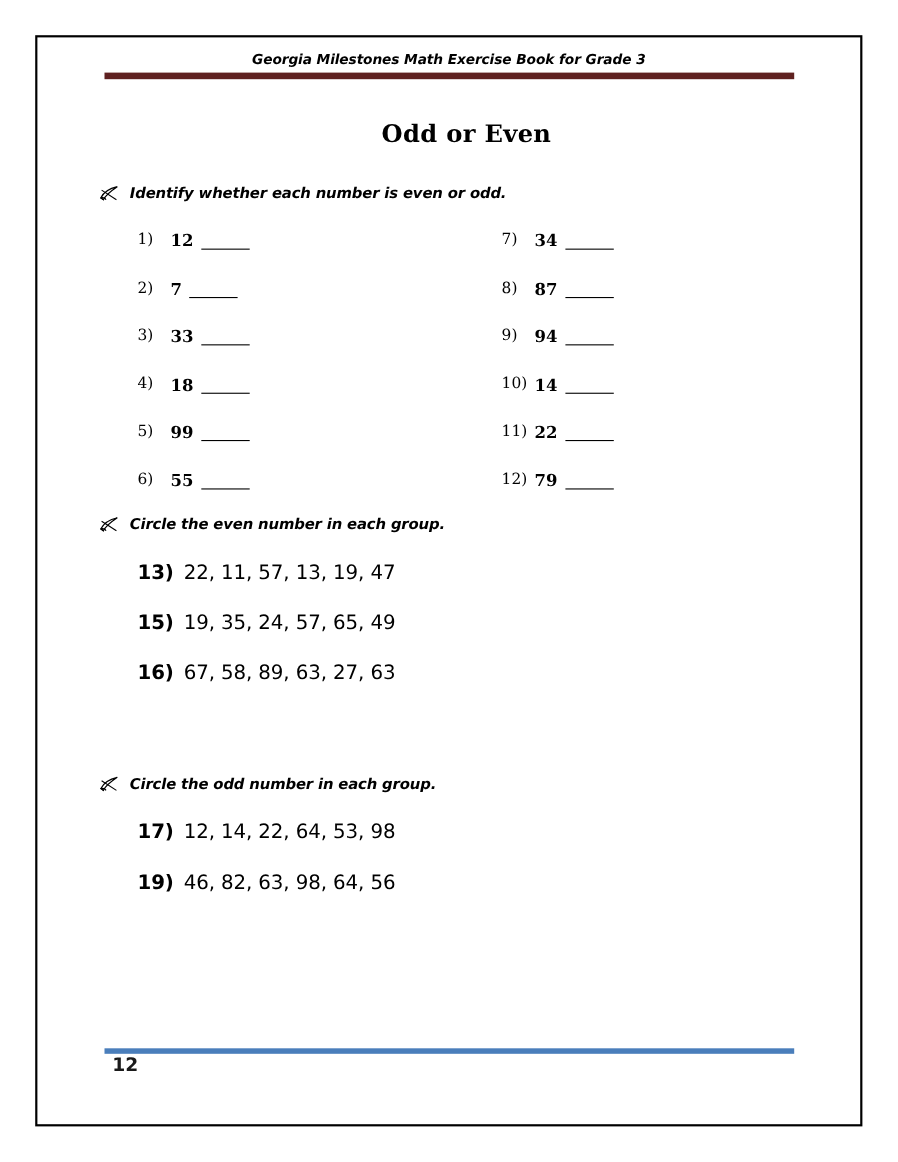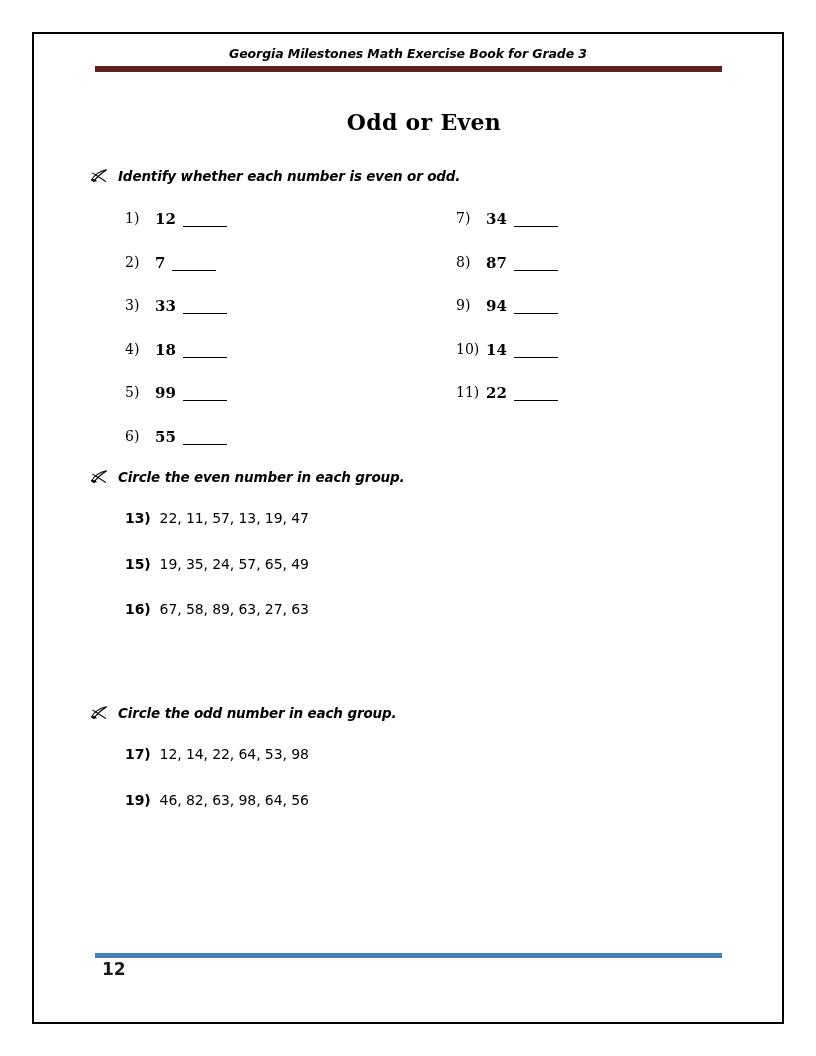--- a/index.html
+++ b/index.html
@@ -132,21 +132,21 @@
   
   .group-list {
     position: absolute;
     left: 93px;
   }
   .group-item {
     height: 45.5px;
     display: flex;
     align-items: flex-start;
     font-family: "DejaVu Sans", sans-serif;
-    font-size: 14px;
+    font-size: 18px;
     white-space: nowrap;
     letter-spacing: -0.1px;
     justify-content: center;
   }
   .group-num {
     font-weight: bold;
     margin-right: 9px;
   }
   .group-values { font-weight: normal; }
 
@@ -250,20 +250,25 @@
     <div class="blank-item">
       <span class="blank-num">10)</span>
       <span class="blank-value">14</span>
       <span class="answer-blank"></span>
     </div>
     <div class="blank-item">
       <span class="blank-num">11)</span>
       <span class="blank-value">22</span>
       <span class="answer-blank"></span>
     </div>
+    <div class="blank-item">
+      <span class="blank-num">12)</span>
+      <span class="blank-value">79</span>
+      <span class="answer-blank"></span>
+    </div>
   </div>
 
   <div class="instruction" style="top:437px;">
     <svg class="pen-icon" viewBox="0 0 24 20">
       <path d="M2 15 C5 9, 12 4, 21 2 C15 6, 8 11, 5 17 Z" fill="none" stroke="#000" stroke-width="1.4"></path>
       <path d="M2 15 C4 14, 7 15, 8 17" fill="none" stroke="#000" stroke-width="1.4"></path>
       <path d="M3 6 L20 17" fill="none" stroke="#000" stroke-width="1.3"></path>
       <path d="M2.5 14.5 L5.5 17.5" fill="none" stroke="#000" stroke-width="1.2"></path>
     </svg>
     <span class="instruction-text">Circle the even number in each group.</span>

